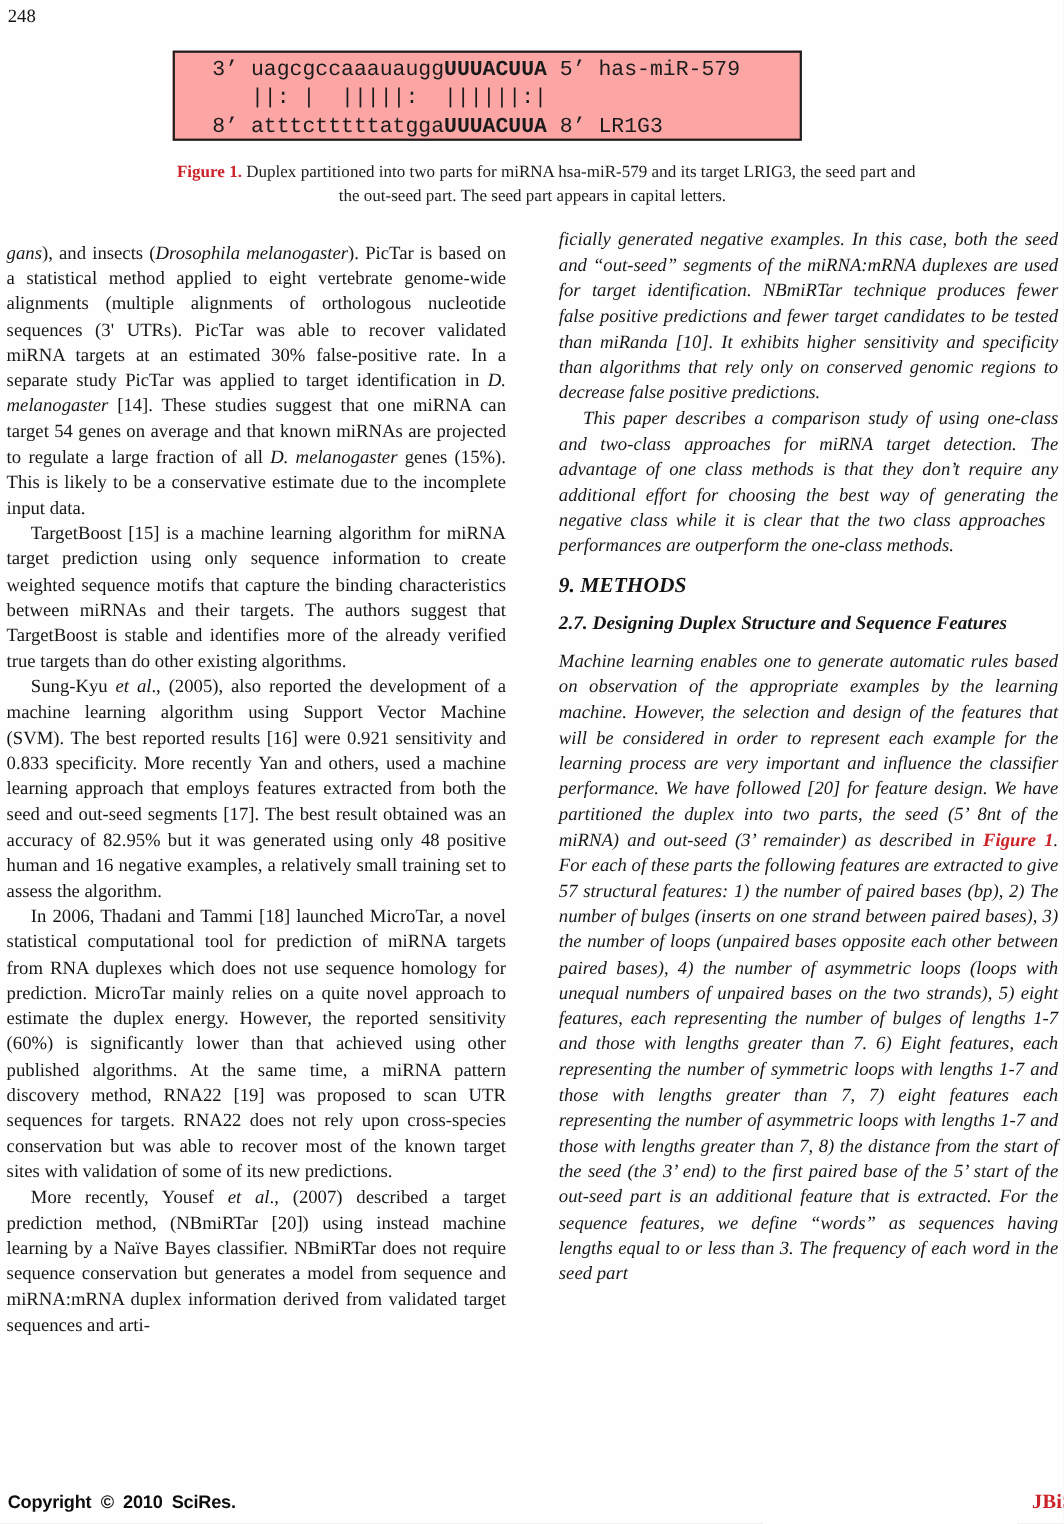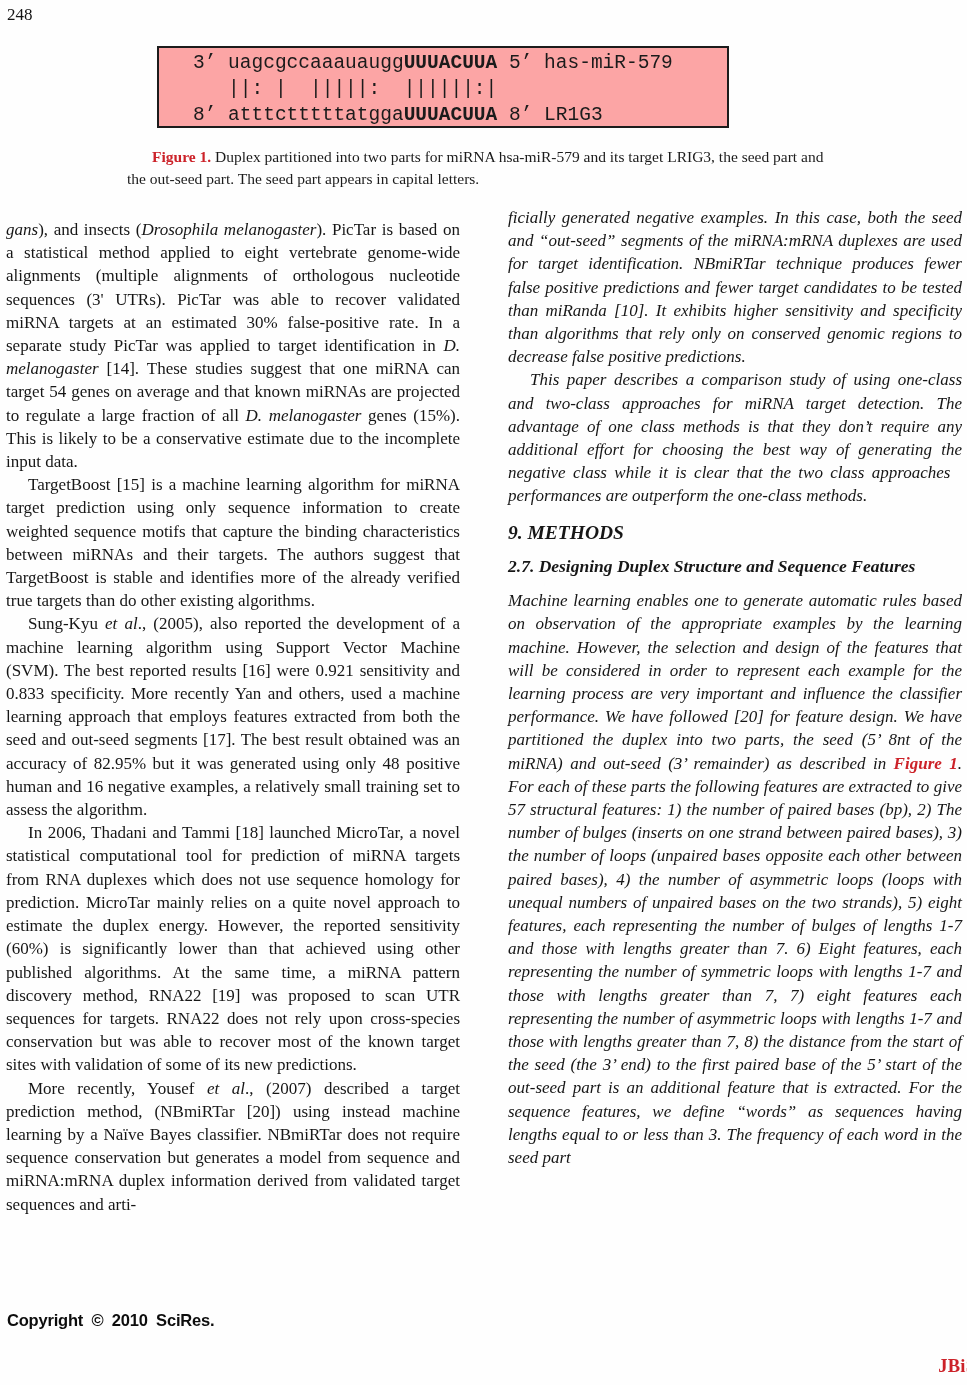--- a/index.html
+++ b/index.html
@@ -13,33 +13,33 @@
   .bd{font-weight:bold;}
   .redbold{color:#cc2229;font-weight:bold;}
   
   .figbox{position:absolute;left:157px;top:46px;width:572px;height:82px;
           border:2px solid #1c1c1c;box-sizing:border-box;background:#fca5a5;}
   .mono{font-family:"Liberation Mono","DejaVu Sans Mono",monospace;font-size:19.5px;
         line-height:26px;padding:2px 0 0 34px;white-space:pre;color:#1b1b1b;}
   .mono .bd{font-weight:700;}
   
   .caption{position:absolute;left:127px;top:146px;width:714px;font-size:15.5px;
-           line-height:21.5px;text-indent:25px;text-align:left;color:#1b1b1b;}
+           line-height:21.5px;text-indent:25px;text-align:center;color:#1b1b1b;}
   
   .col{position:absolute;top:206px;width:454px;font-size:17px;line-height:23.2px;
        text-align:justify;color:#161616;}
   .colL{left:6px;margin-top:12px;}
   .colR{left:508px;font-style:italic;}
   .para{margin:0;}
   .para.ind{text-indent:22px;}
   .h1{font-weight:bold;font-size:19.5px;line-height:24px;margin:13px 0 9px 0;text-align:left;}
   .h2{font-weight:bold;font-size:17.5px;line-height:24.5px;margin:0 0 11px 0;
       padding-left:39px;text-indent:-39px;text-align:left;max-width:442px;}
   
-  .copy{position:absolute;left:7px;top:1311px;font-family:"Liberation Sans",sans-serif;
+  .copy{position:absolute;left:7px;top:1357px;font-family:"Liberation Sans",sans-serif;
         font-weight:bold;font-size:16.5px;letter-spacing:-0.2px;word-spacing:4px;color:#0d0d0d;}
   .jbise{position:absolute;right:6px;top:1356px;font-family:Liberation Serif, serif;
          font-weight:bold;font-size:18.5px;color:#cc2229;letter-spacing:0.3px;}
 </style>
 </head>
 <body>
 
 <div class="page">
   <span class="pagenum">248</span>
 

